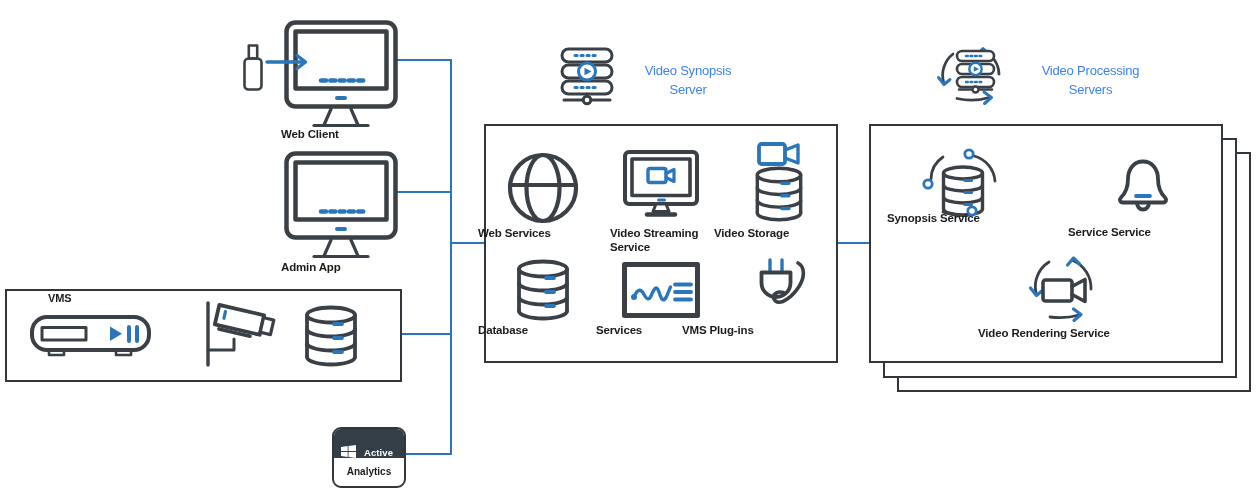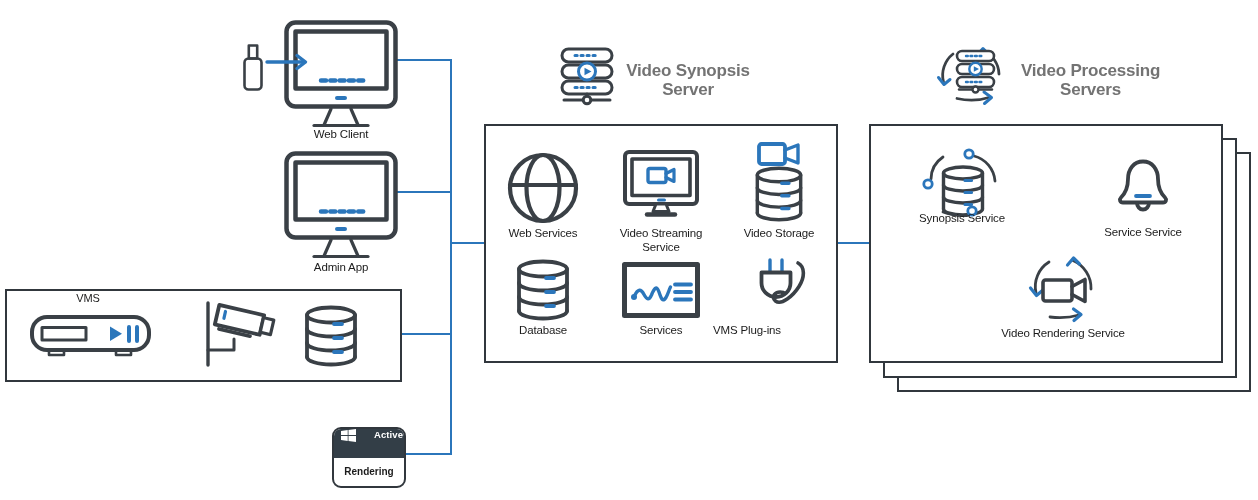--- a/index.html
+++ b/index.html
@@ -10,33 +10,33 @@
     --ad-header-bg:#333E47;
   }
   *{margin:0;padding:0;box-sizing:border-box}
   body{background:#fff}
   .canvas{position:relative;width:1258px;height:500px;background:#fff;overflow:hidden;
           font-family:"Liberation Sans",sans-serif;color:var(--text-ink)}
   .abs{position:absolute}
   .hline{position:absolute;height:2px;background:var(--accent-blue)}
   .vline{position:absolute;width:2px;background:var(--accent-blue)}
   .frame{position:absolute;border:2px solid var(--box-border);background:#fff}
-  .lbl{position:absolute;text-align:center;font-weight:normal;color:var(--text-ink);
+  .lbl{position:absolute;text-align:left;font-weight:bold;color:var(--text-ink);
        white-space:pre-line;font-size:11.5px;line-height:13.5px;letter-spacing:-0.15px}
-  .title{position:absolute;text-align:center;font-weight:bold;color:#737373;
-         white-space:pre-line;font-size:17px;line-height:19px;letter-spacing:-0.2px}
+  .title{position:absolute;text-align:center;font-weight:normal;color:#3b82f6;
+         white-space:pre-line;font-size:13px;line-height:19px;letter-spacing:-0.2px}
   svg{overflow:visible}
   .sd{stroke:var(--icon-dark);fill:none;stroke-linecap:round;stroke-linejoin:round}
   .sdw{stroke:var(--icon-dark);fill:#fff;stroke-linecap:round;stroke-linejoin:round}
   .sb{stroke:var(--accent-blue);fill:none;stroke-linecap:round;stroke-linejoin:round}
   .sbw{stroke:var(--accent-blue);fill:#fff;stroke-linecap:round;stroke-linejoin:round}
   .fb{fill:var(--accent-blue)}
   .ad-box{position:absolute;left:332px;top:427px;width:74px;height:61px;border:2.5px solid var(--box-border);
           border-radius:9px;overflow:hidden;background:#fff}
-  .ad-top{height:29px;background:var(--ad-header-bg);display:flex;align-items:flex-start;padding-left:7px;gap:18px}
+  .ad-top{height:29px;background:var(--ad-header-bg);display:flex;align-items:flex-end;padding-left:7px;gap:8px}
   .ad-top span{color:#fff;font-size:9.5px;font-weight:600;letter-spacing:0.1px}
   .ad-bottom{height:27px;display:flex;align-items:center;justify-content:center}
   .ad-bottom span{font-size:10px;font-weight:bold;color:var(--text-ink)}
 </style>
 </head>
 <body>
 
 <div class="canvas">
 
   <div class="vline" style="left:450px;top:59px;height:396px"></div>
@@ -107,21 +107,21 @@
         <g fill="#fff">
           <path d="M0,1.9 L6.7,1 V6.1 H0 Z"></path>
             <path d="M7.5,0.9 L15,0 V6.1 H7.5 Z"></path>
           <path d="M0,6.9 H6.7 V12 L0,11.1 Z"></path>
             <path d="M7.5,6.9 H15 V13 L7.5,12.1 Z"></path>
         </g>
       </svg>
       <span>Active</span>
     </div>
     <div class="ad-bottom">
-      <span>Rendering</span>
+      <span>Analytics</span>
     </div>
   </div>
 
   <svg class="abs" style="left:555px;top:47px" width="64" height="66" viewBox="0 0 64 66">
     <rect class="sdw" x="7" y="2" width="50" height="13" rx="6.5" stroke-width="3"></rect>
     <rect class="sdw" x="7" y="18" width="50" height="13" rx="6.5" stroke-width="3"></rect>
     <rect class="sdw" x="7" y="34" width="50" height="13" rx="6.5" stroke-width="3"></rect>
     <path class="sb" d="M20,8.5 h2.2 M26,8.5 h2.2 M32,8.5 h2.2 M38,8.5 h2.2" stroke-width="3"></path>
     <path class="sb" d="M20,40.5 h2.2 M26,40.5 h2.2 M32,40.5 h2.2 M38,40.5 h2.2" stroke-width="3"></path>
     <circle class="sbw" cx="32" cy="24.5" r="8.5" stroke-width="3"></circle>
@@ -144,21 +144,21 @@
 
   <svg class="abs" style="left:623px;top:150px" width="76" height="70" viewBox="0 0 76 70">
     <rect class="sdw" x="2" y="2" width="72" height="52" rx="4" stroke-width="4"></rect>
     <rect class="sd" x="9" y="9" width="58" height="36.5" stroke-width="3.6"></rect>
     <rect class="sb" x="25" y="18.5" width="18" height="14" rx="2" stroke-width="3.4"></rect>
     <path class="sb" d="M43,23.5 L51,19.5 V31.5 L43,27.5" stroke-width="3.2"></path>
     <path class="sb" d="M35.5,50 h6" stroke-width="3"></path>
     <path class="sdw" d="M33,54 L30,61.5 H46 L43,54 Z" stroke-width="3"></path>
     <path class="sd" d="M24,64.5 H52" stroke-width="4.5"></path>
   </svg>
-  <div class="lbl" style="left:596px;top:227px;width:130px">Video Streaming
+  <div class="lbl" style="left:610px;top:227px;width:130px">Video Streaming
 Service</div>
 
   <svg class="abs" style="left:757px;top:142px" width="44" height="24" viewBox="0 0 44 24">
     <rect class="sb" x="2" y="2" width="26" height="20" rx="2.5" stroke-width="3.8"></rect>
     <path class="sb" d="M28,8 L41,3 V21 L28,16" stroke-width="3.4"></path>
   </svg>
   <svg class="abs" style="left:753px;top:166px" width="52" height="56" viewBox="0 0 56 62">
     <ellipse class="sd" cx="28" cy="10" rx="24" ry="7.5" stroke-width="3.8"></ellipse>
     <path class="sd" d="M4,10 V52 M52,10 V52" stroke-width="3.8"></path>
     <path class="sd" d="M4,24 a24,7.5 0 0 0 48,0 M4,38 a24,7.5 0 0 0 48,0 M4,52 a24,7.5 0 0 0 48,0" stroke-width="3.8"></path>

